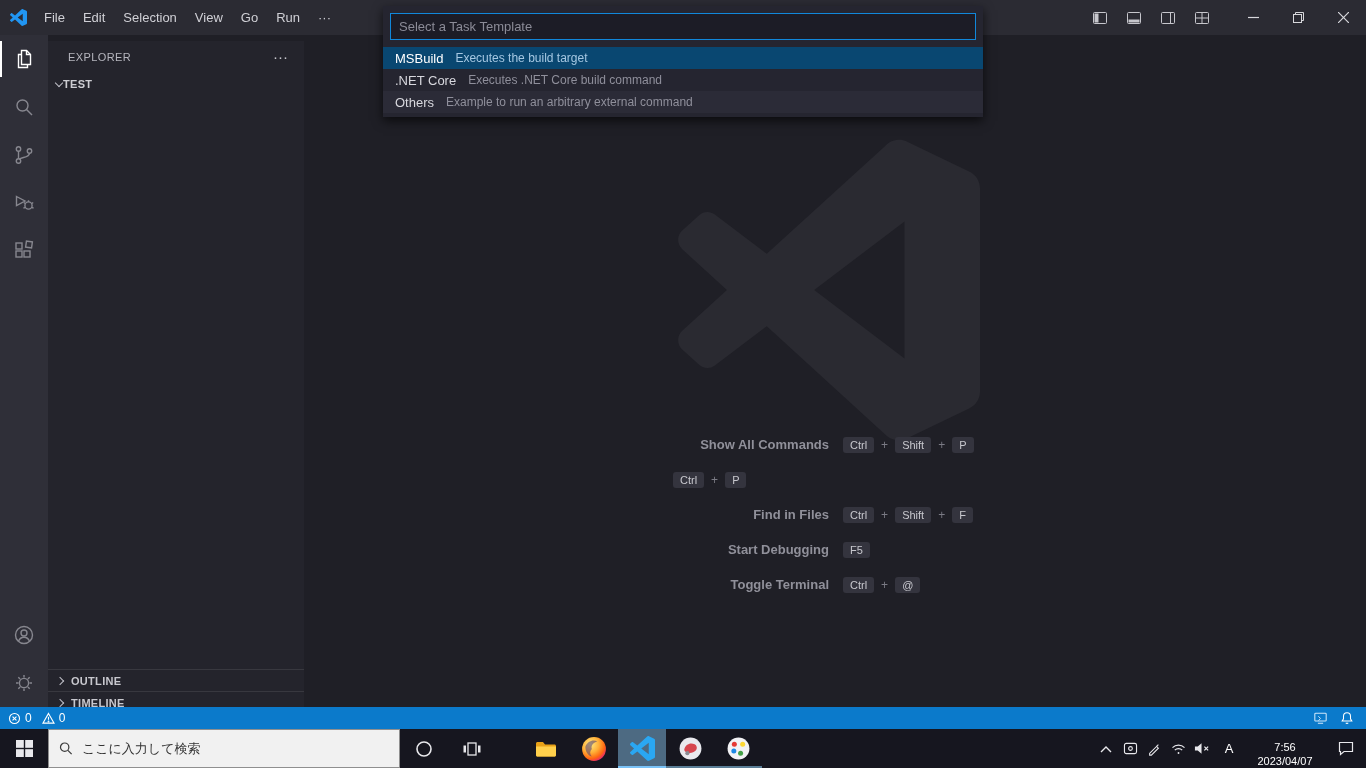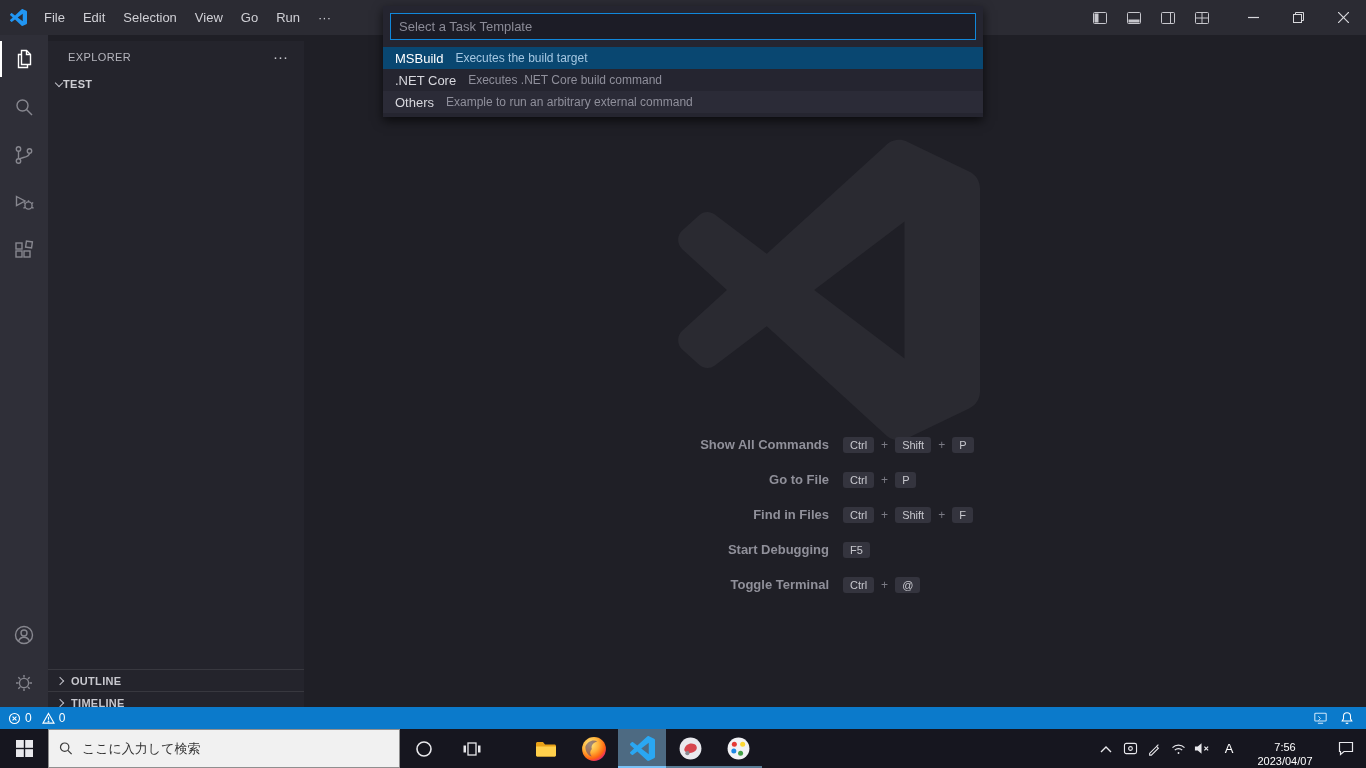--- a/index.html
+++ b/index.html
@@ -253,21 +253,20 @@
           <div class="wm-label">Show All Commands</div>
           <div class="wm-keys">
             <span class="kbd">Ctrl</span>
             <span class="wm-plus">+</span>
             <span class="kbd">Shift</span>
             <span class="wm-plus">+</span>
             <span class="kbd">P</span>
           </div>
         </div>
         <div class="wm-row">
-          <div class="wm-label">Go to File</div>
           <div class="wm-keys">
             <span class="kbd">Ctrl</span>
             <span class="wm-plus">+</span>
             <span class="kbd">P</span>
           </div>
         </div>
         <div class="wm-row">
           <div class="wm-label">Find in Files</div>
           <div class="wm-keys">
             <span class="kbd">Ctrl</span>

